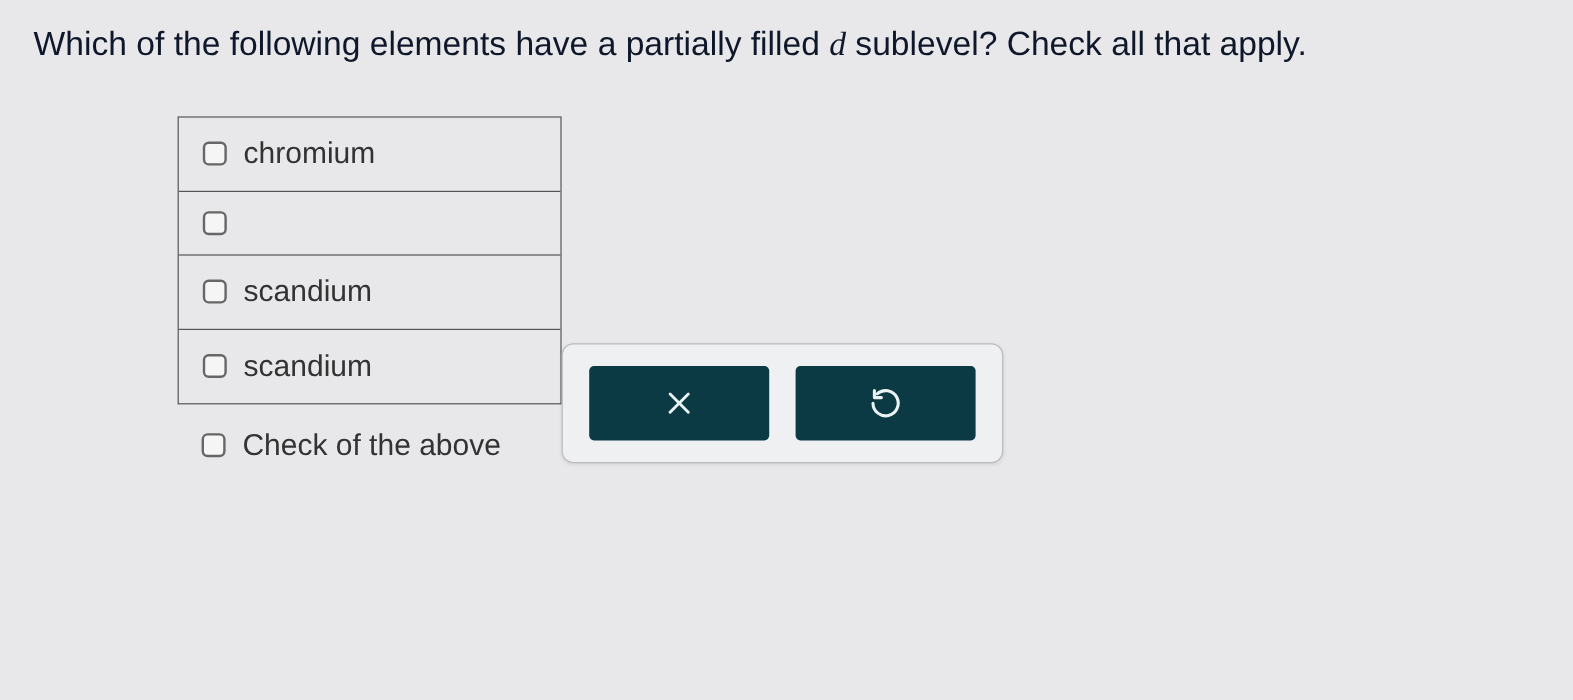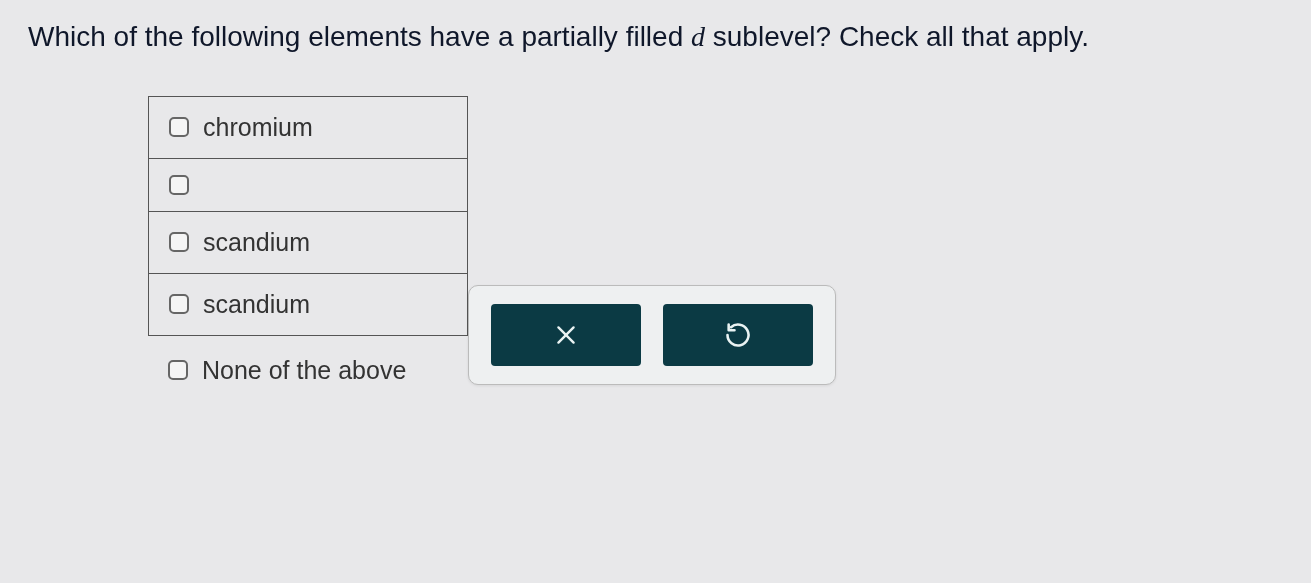--- a/index.html
+++ b/index.html
@@ -103,21 +103,21 @@
         <span class="chk"></span>
         <span class="opt-label">scandium</span>
       </div>
       <div class="option-cell">
         <span class="chk"></span>
         <span class="opt-label">scandium</span>
       </div>
     </div>
     <div class="option-free">
       <span class="chk"></span>
-      <span class="opt-label">None of the above</span>
+      <span class="opt-label">Check of the above</span>
     </div>
   </div>
 
   <div class="button-panel">
     <div class="btn">
       <svg width="26" height="26" viewBox="0 0 24 24" fill="none" stroke-width="2.2" stroke-linecap="round">
         <line x1="5" y1="5" x2="19" y2="19"></line>
         <line x1="19" y1="5" x2="5" y2="19"></line>
       </svg>
     </div>

